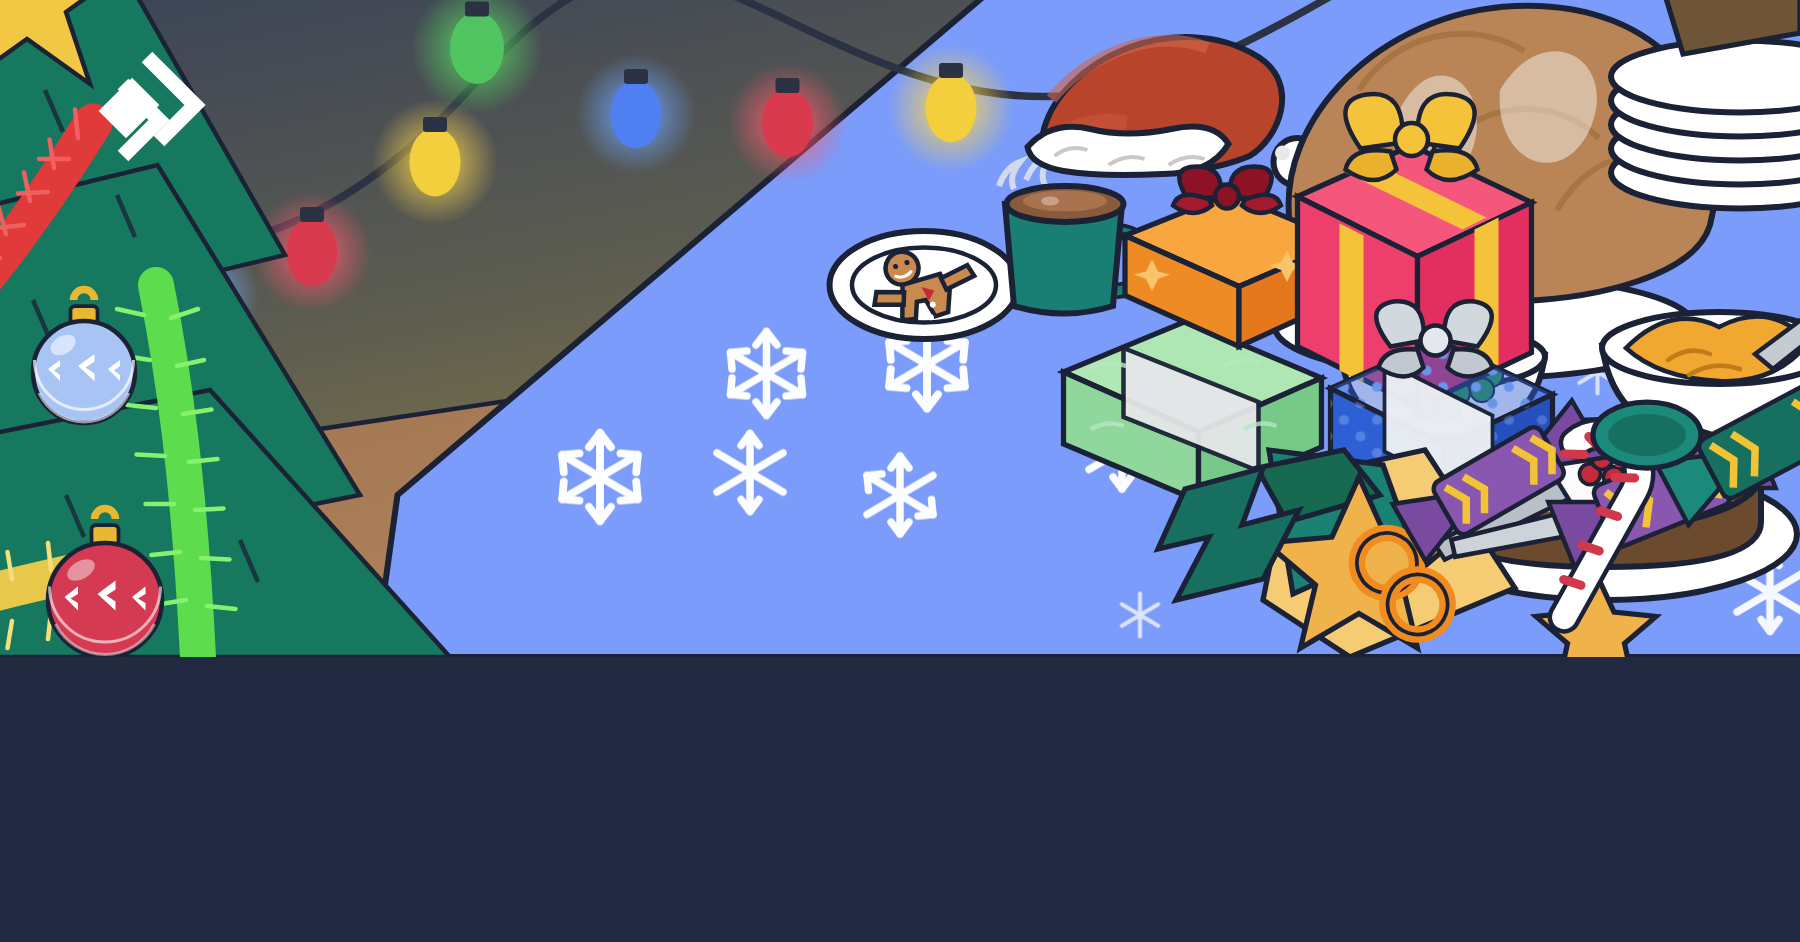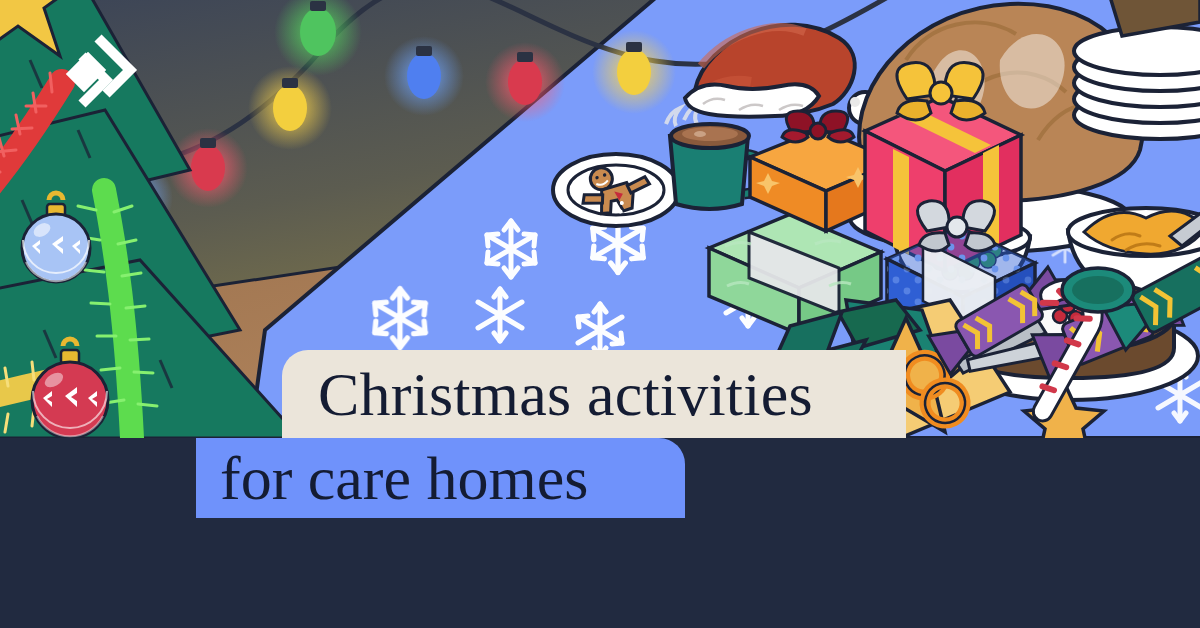--- a/index.html
+++ b/index.html
@@ -538,22 +538,16 @@
   <div class="logo">
     <svg viewBox="0 0 82 86" width="82" height="86">
       <g fill="none" stroke="#ffffff" stroke-width="10" stroke-linejoin="miter" stroke-linecap="butt">
         <path d="M36 8 L68 40 L44 64"></path>
         <path d="M20 26 L44 50 L20 74"></path>
       </g>
       <path d="M8 44 L26 26 L40 40 L22 58 Z" fill="#ffffff" stroke="#ffffff" stroke-width="6"></path>
     </svg>
   </div>
 
-  <div class="band-title">
-    <span class="t">Christmas activities</span>
-  </div>
-
-  <div class="band-sub">
-    <span class="t">for care homes</span>
-  </div>
+
 
 
 </div>
 
 </body></html>

